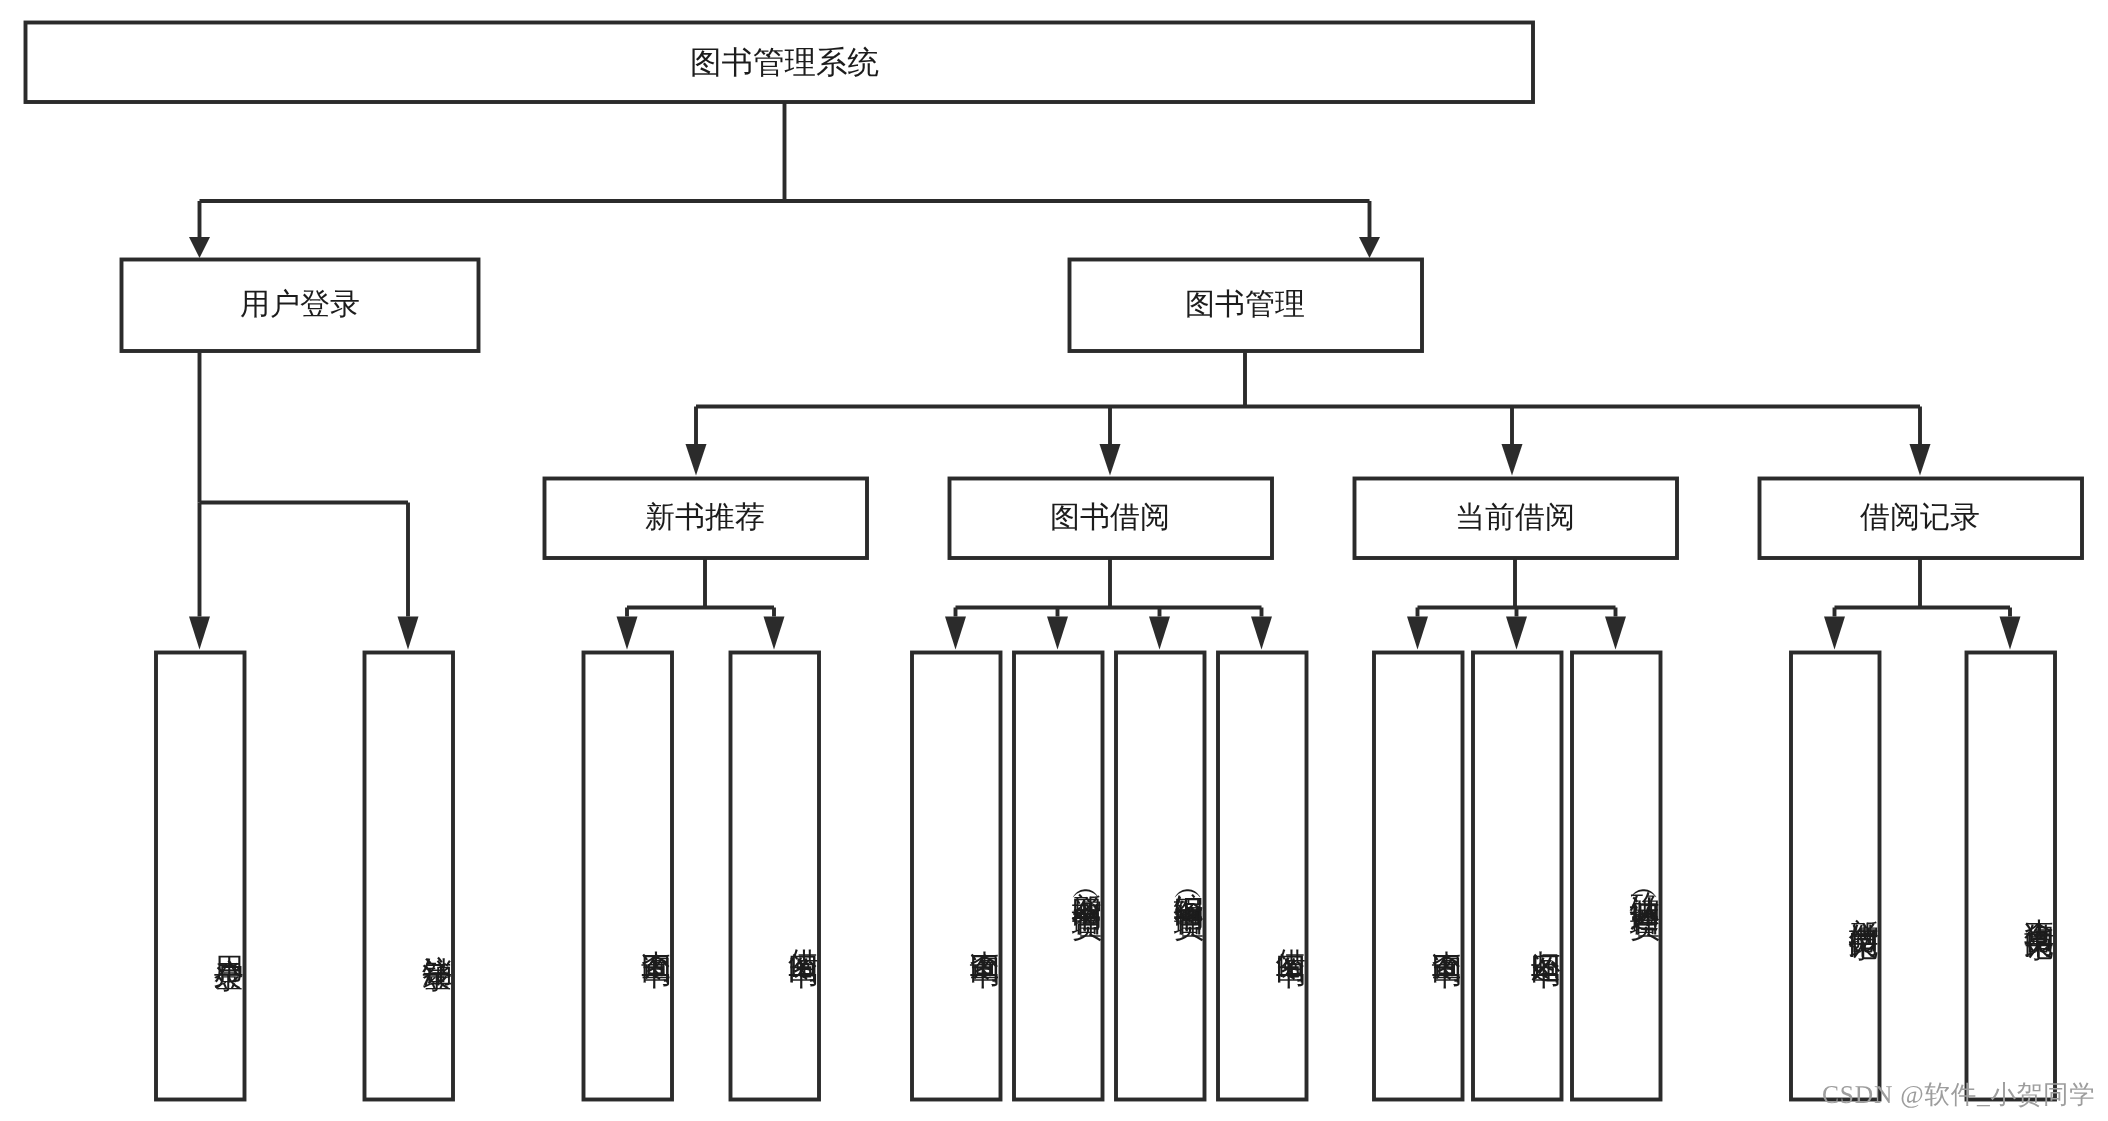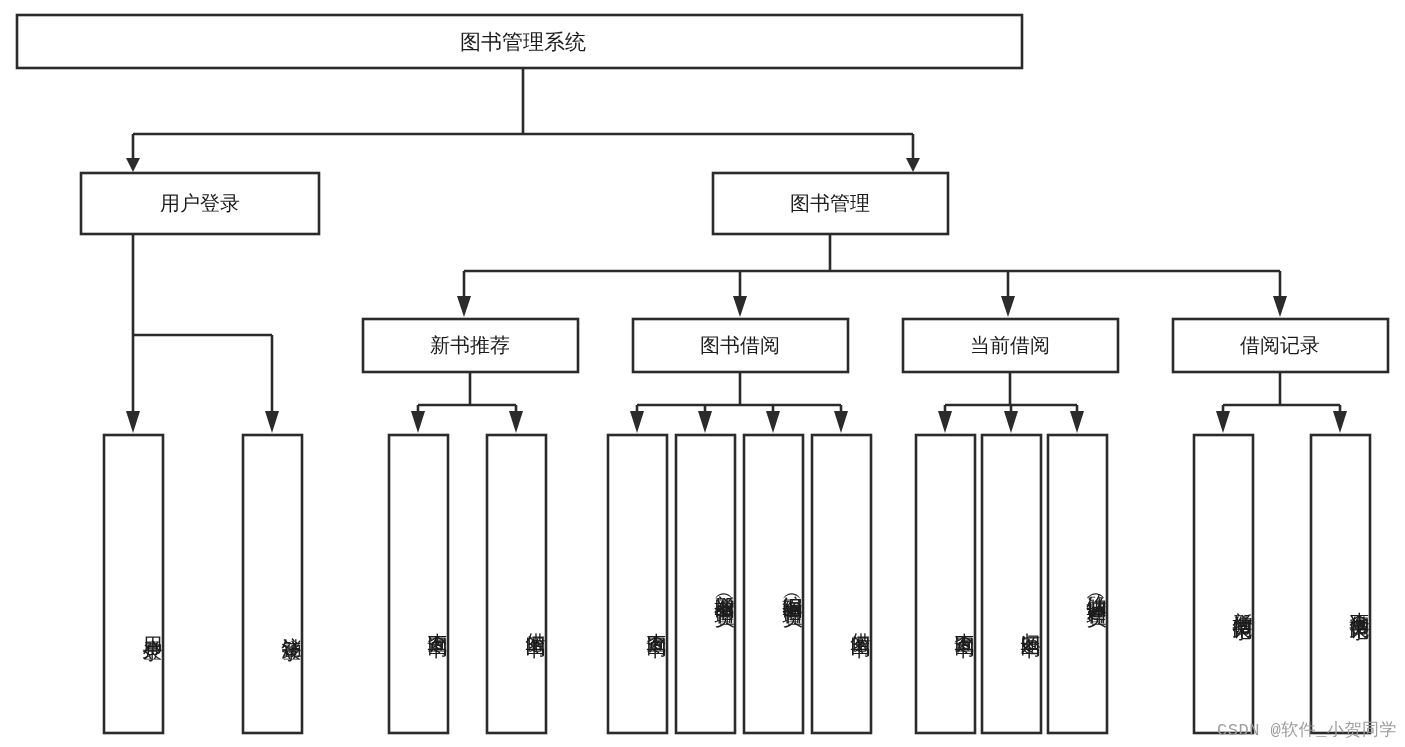--- a/index.html
+++ b/index.html
@@ -51,21 +51,21 @@
     display:flex;
     align-items:flex-start;
     justify-content:center;
   }
   .watermark{
     position:absolute;
     right:8px;
     bottom:6px;
     font-size:17px;
     color:#9d9d9d;
-    font-family:Liberation Mono, monospace;
+    font-family:Liberation Serif, serif;
     white-space:nowrap;
     letter-spacing:0.5px;
   }
 </style>
 </head>
 <body>
 
 <div id="diagram-root">
 
   <svg id="tree-svg" viewBox="0 0 1405 747">

